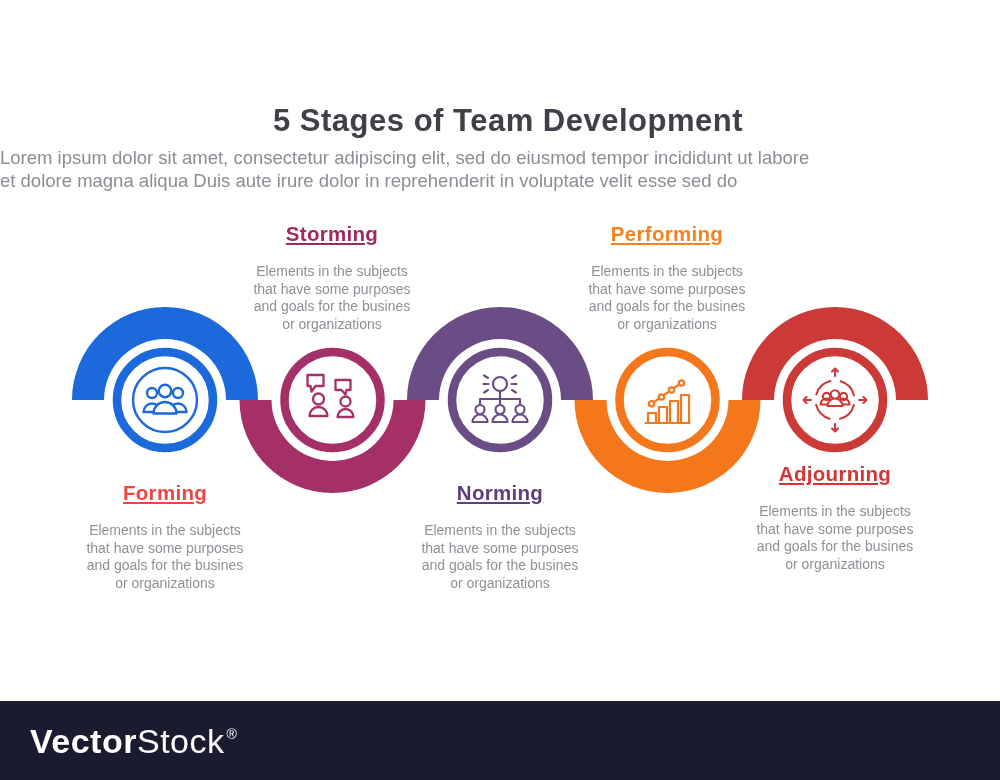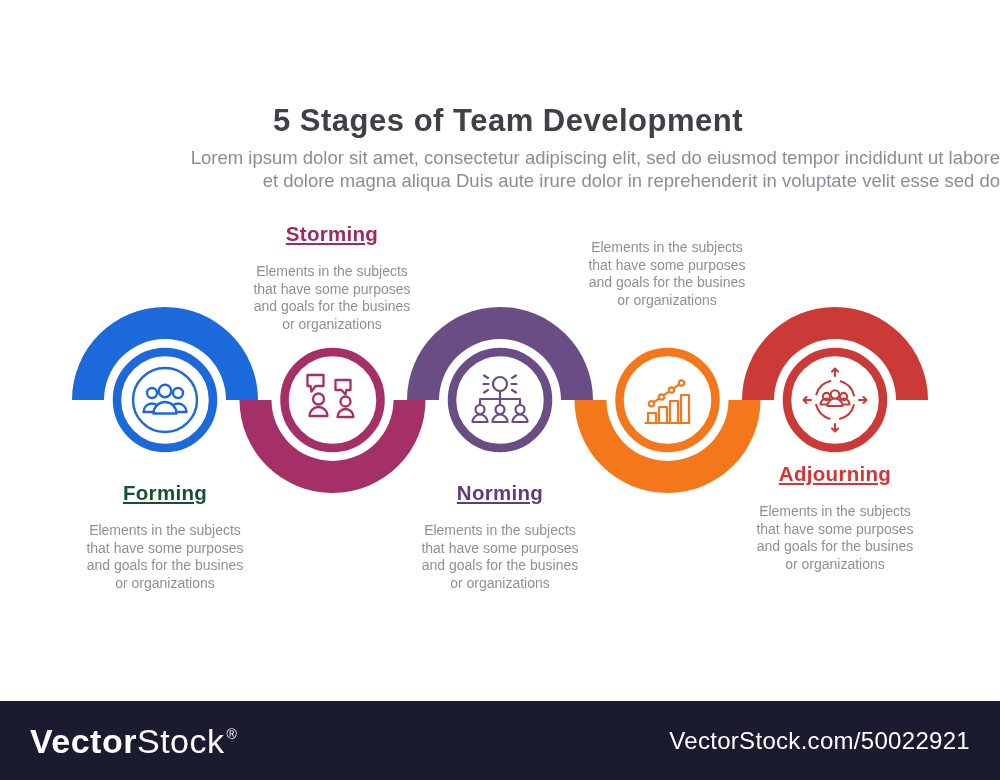--- a/index.html
+++ b/index.html
@@ -5,21 +5,21 @@
   html,body{margin:0;padding:0;}
   .canvas{
     position:relative;width:1000px;height:780px;background:#ffffff;overflow:hidden;
     font-family:"Liberation Sans", sans-serif;
   }
   .title{
     position:absolute;top:95px;left:0;width:1000px;text-align:center;margin:8px;
     font-size:31px;font-weight:bold;color:#404049;letter-spacing:.5px;
   }
   .subtitle{
-    position:absolute;top:146px;left:0;width:1000px;text-align:right;margin:0;
+    position:absolute;top:146px;left:0;width:1000px;text-align:left;margin:0;
     font-size:18.5px;line-height:23px;color:#8C8C94;white-space:pre-line;
   }
   .wave{position:absolute;top:0;left:0;}
   .stage-label{position:absolute;width:224px;text-align:center;}
   .stage-label h3{margin:0 0 7px 0;font-size:20.5px;font-weight:bold;letter-spacing:.3px;text-decoration:underline;}
   .stage-label p{margin:17px;font-size:14px;line-height:17.6px;color:#8F9097;white-space:pre-line;}
   .pos-forming   {left:53px; top:481px;}
   .pos-storming  {left:220px;top:222px;}
   .pos-norming   {left:388px;top:481px;}
   .pos-performing{left:555px;top:222px;}
@@ -112,21 +112,21 @@
       <circle cx="-8.5" cy="-3.5" r="3.6"></circle>
       <circle cx="8.5" cy="-3.5" r="3.6"></circle>
       <path d="M -14.5 4.5 a 6 6 0 0 1 12 0 Z"></path>
       <path d="M 2.5 4.5 a 6 6 0 0 1 12 0 Z"></path>
       <circle cx="0" cy="-5.5" r="4.3" fill="#ffffff"></circle>
       <path d="M -7.5 6 a 7.5 7.5 0 0 1 15 0 Z" fill="#ffffff"></path>
     </g>
   </svg>
 
   <div class="stage-label pos-forming">
-    <h3 style="color: #14532d;">Forming</h3>
+    <h3 style="color: #ef4444;">Forming</h3>
     <p>Elements in the subjects
 that have some purposes
 and goals for the  busines
 or organizations</p>
   </div>
 
   <div class="stage-label pos-storming">
     <h3 style="color: rgb(160, 41, 95);">Storming</h3>
     <p>Elements in the subjects
 that have some purposes
@@ -136,32 +136,32 @@
 
   <div class="stage-label pos-norming">
     <h3 style="color: rgb(94, 61, 125);">Norming</h3>
     <p>Elements in the subjects
 that have some purposes
 and goals for the  busines
 or organizations</p>
   </div>
 
   <div class="stage-label pos-performing">
+    <h3 style="color: rgb(245, 130, 30);">Performing</h3>
     <p>Elements in the subjects
 that have some purposes
 and goals for the  busines
 or organizations</p>
   </div>
 
   <div class="stage-label pos-adjourning">
     <h3 style="color: rgb(214, 52, 52);">Adjourning</h3>
     <p>Elements in the subjects
 that have some purposes
 and goals for the  busines
 or organizations</p>
   </div>
 
   <div class="footer" style="background: rgb(26, 27, 46);">
     <div class="brand"><span class="light">Vector</span><span class="bold">Stock</span><sup>®</sup></div>
-    <div class="footer-url">VectorStock.com/50022921</div>
   </div>
 
 </div>
 
 </body></html>

